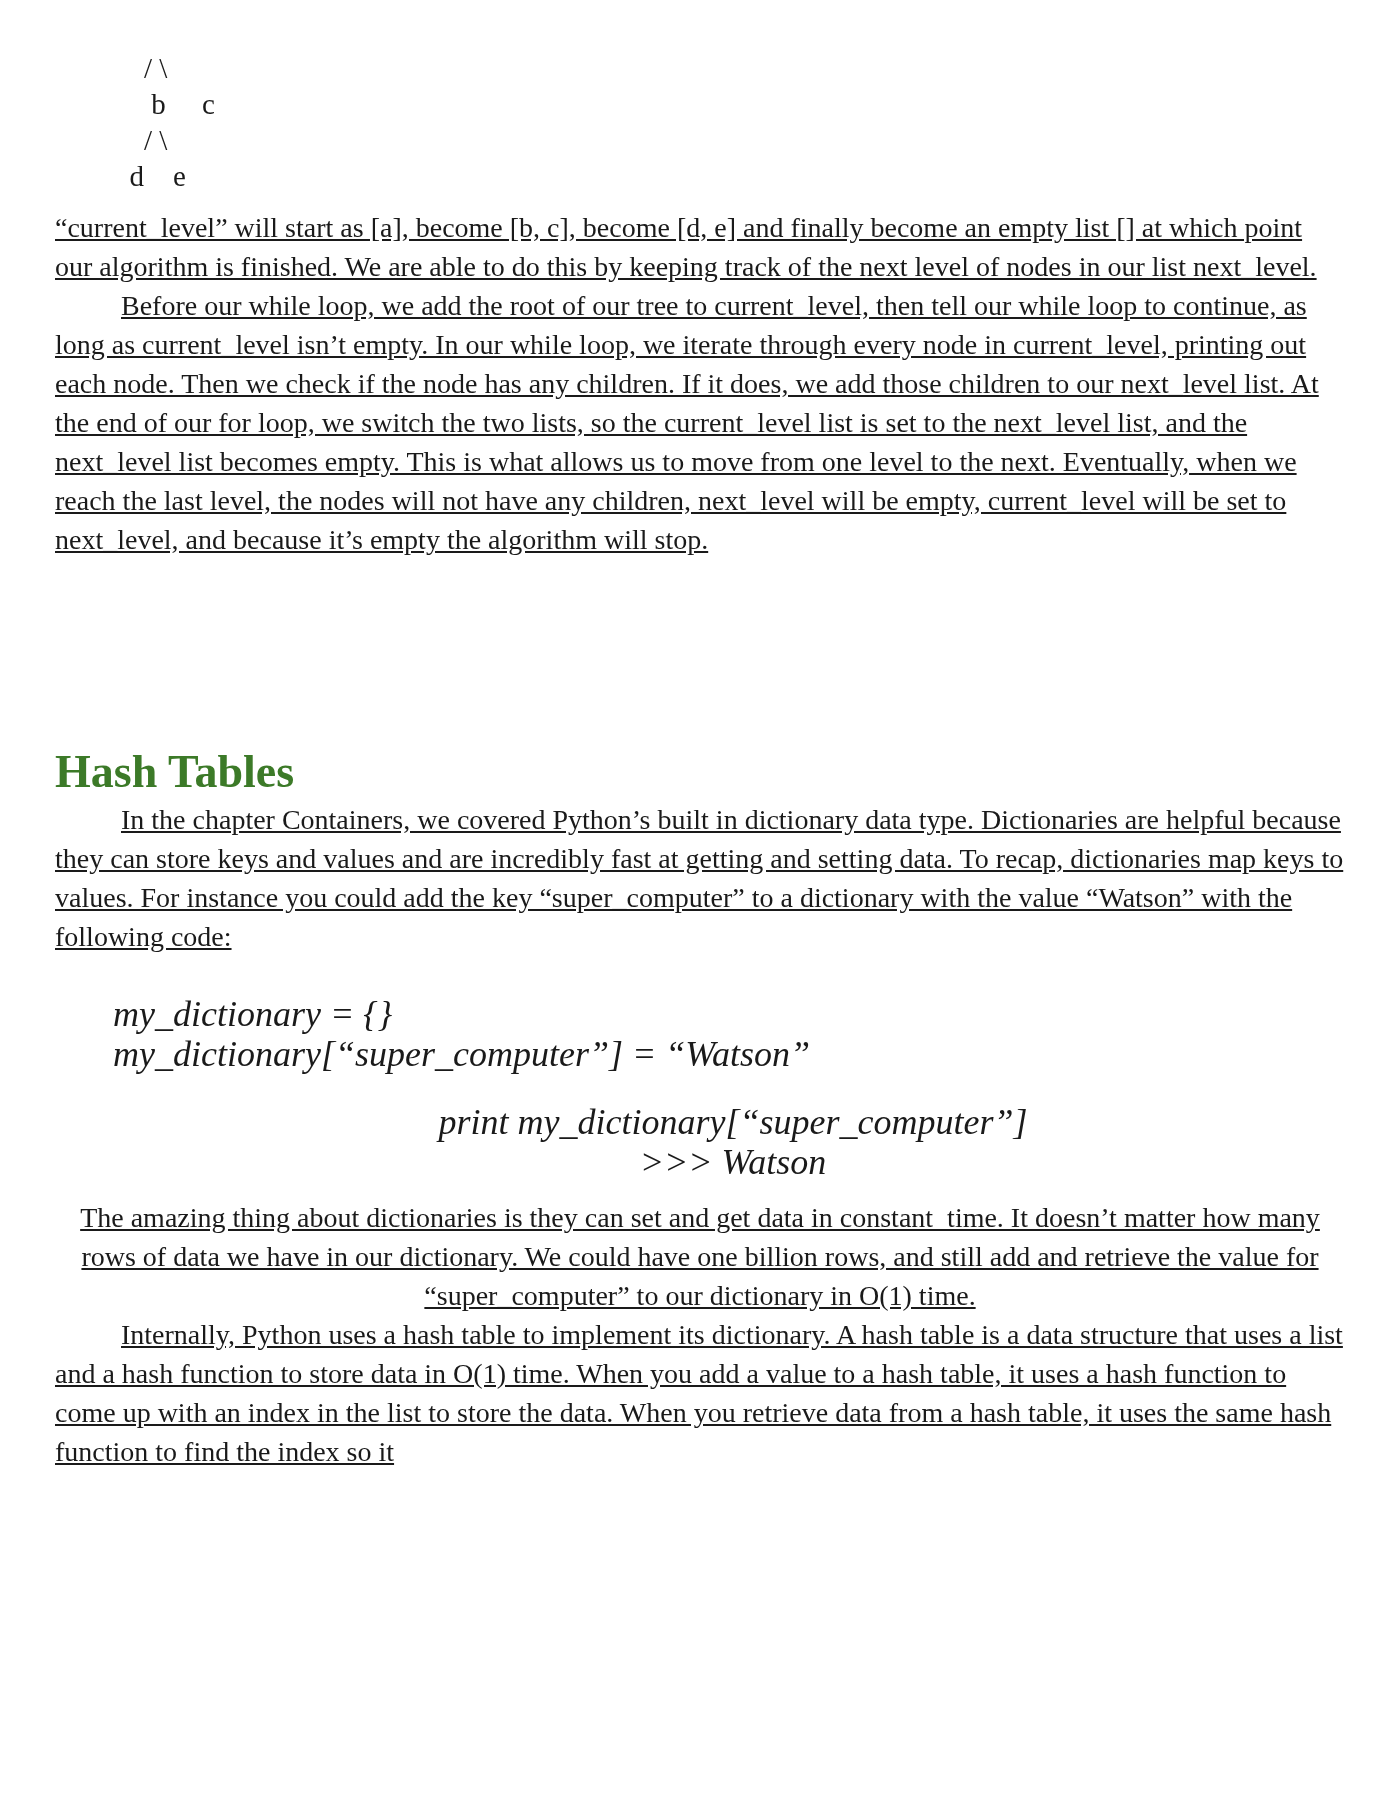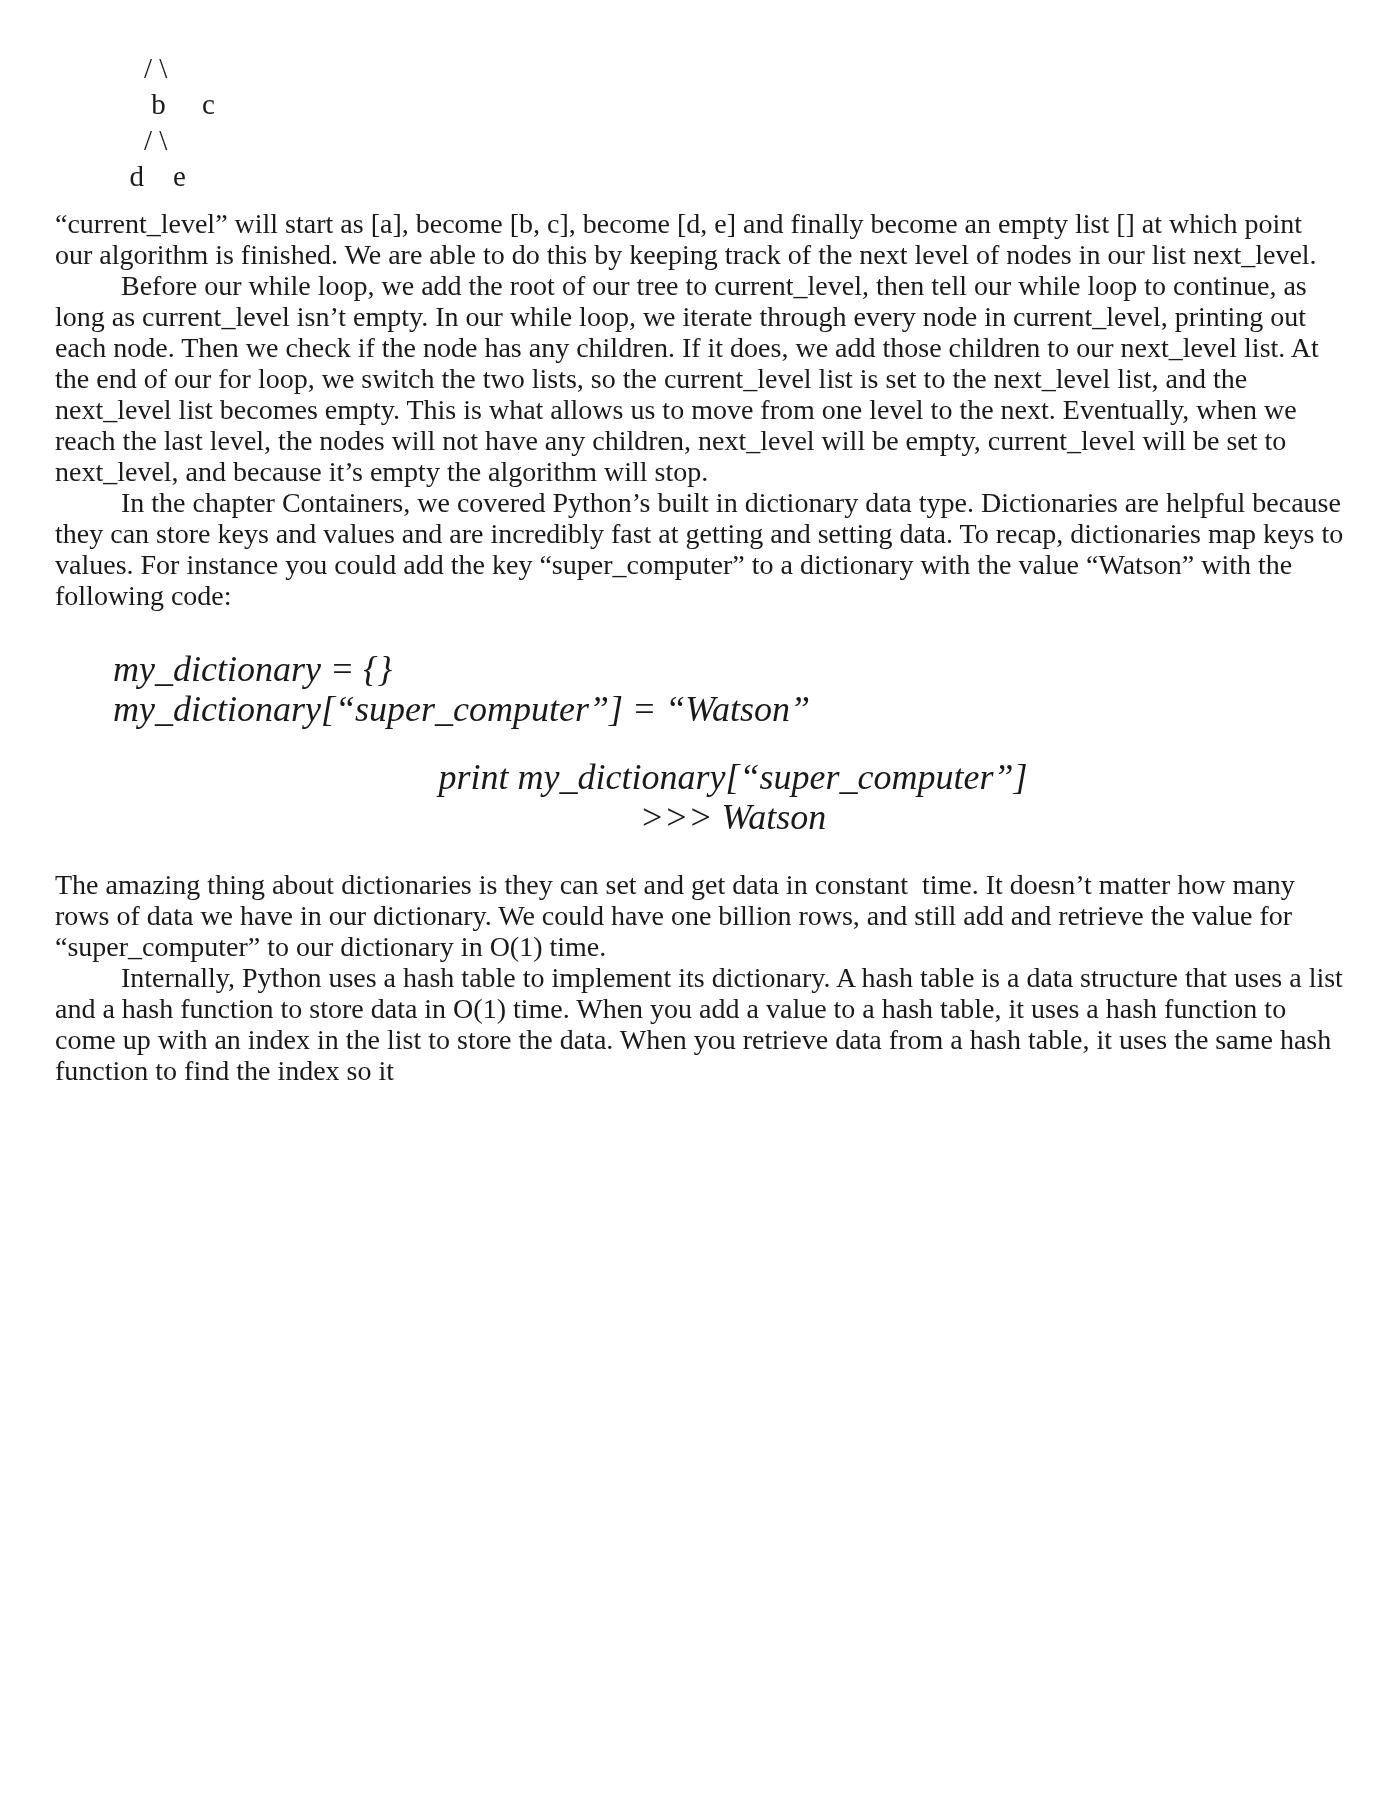--- a/index.html
+++ b/index.html
@@ -19,22 +19,23 @@
   pre.tree {
     margin: 50px 0 14px 60px;
     font-family: "Liberation Serif", "DejaVu Serif", serif;
     font-size: 29px;
     line-height: 36px;
     white-space: pre;
   }
   p.body-par {
     margin: 0;
     font-size: 28px;
-    line-height: 31px;
+    line-height: 39px;
     text-align: left;
+    text-decoration: underline;
   }
   p.indent { text-indent: 66px; }
   h1.section-heading {
     font-family: "Liberation Serif", "DejaVu Serif", serif;
     font-weight: bold;
     font-size: 46px;
     line-height: 56px;
     color: #3C7A28;
     margin: 185px 0 0 0;
   }
@@ -43,38 +44,39 @@
     font-family: "Liberation Serif", "DejaVu Serif", serif;
     font-size: 36px;
     line-height: 40px;
     white-space: pre;
     margin: 0;
     font-style: italic;
   }
   pre.code-1 { margin: 38px 0 0 58px; }
   pre.code-2 { margin: 28px 0 0 66px; text-align: center; }
   p.after-code-1 { margin-top: 26px; }
-  p.after-code-2 { margin-top: 32px; }
+  p.after-code-2 { margin-top: 16px; text-align: center; }
 </style>
 </head>
 <body>
 
 <div class="page">
   <div class="content">
 
     <pre class="tree">    / \
      b     c
     / \
   d    e</pre>
 
     <p class="body-par">“current_level” will start as [a], become [b, c], become [d, e] and finally become an empty list [] at which point our algorithm is finished. We are able to do this by keeping track of the next level of nodes in our list next_level.</p>
 
     <p class="body-par indent">Before our while loop, we add the root of our tree to current_level, then tell our while loop to continue, as long as current_level isn’t empty. In our while loop, we iterate through every node in current_level, printing out each node. Then we check if the node has any children. If it does, we add those children to our next_level list. At the end of our for loop, we switch the two lists, so the current_level list is set to the next_level list, and the next_level list becomes empty. This is what allows us to move from one level to the next. Eventually, when we reach the last level, the nodes will not have any children, next_level will be empty, current_level will be set to next_level, and because it’s empty the algorithm will stop.</p>
 
 
+    <h1 class="section-heading">Hash Tables</h1>
 
     <p class="body-par indent sp-after-heading">In the chapter Containers, we covered Python’s built in dictionary data type. Dictionaries are helpful because they can store keys and values and are incredibly fast at getting and setting data. To recap, dictionaries map keys to values. For instance you could add the key “super_computer” to a dictionary with the value “Watson” with the following code:</p>
 
     <pre class="code code-1">my_dictionary = {}
 my_dictionary[“super_computer”] = “Watson”</pre>
 
 
     <pre class="code code-2">print my_dictionary[“super_computer”]
 &gt;&gt;&gt; Watson</pre>
 

